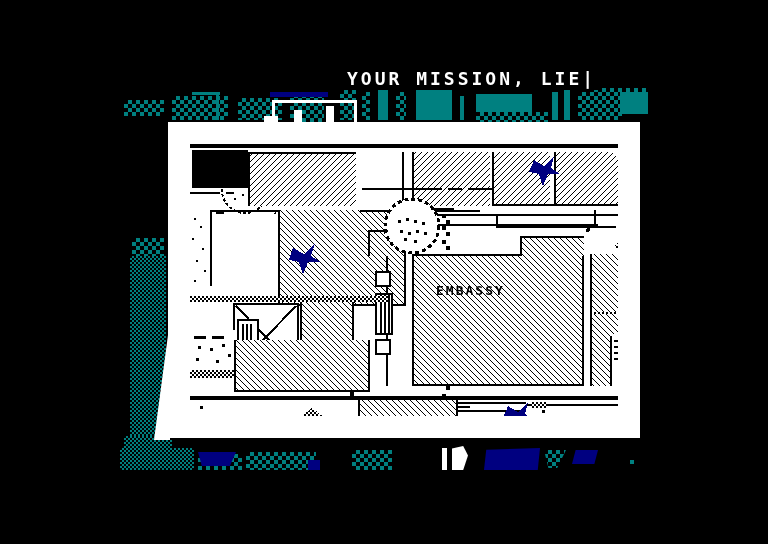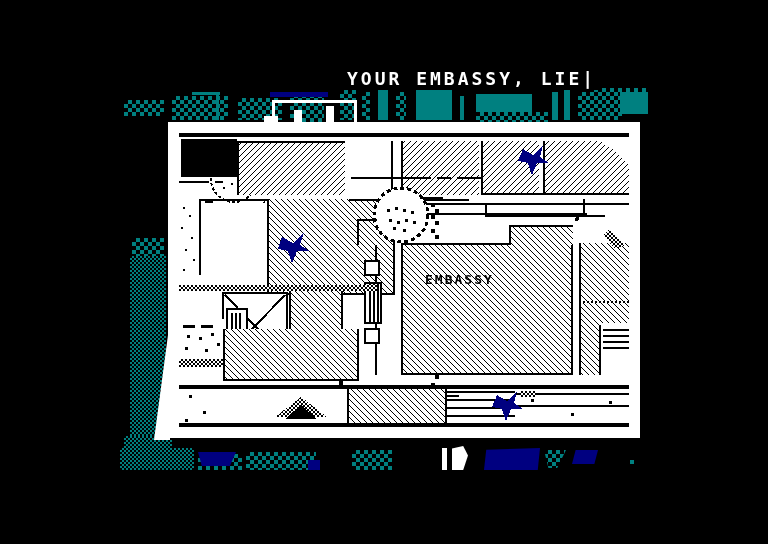--- a/index.html
+++ b/index.html
@@ -66,21 +66,21 @@
     background: #000;
     padding: 0 2px;
   }
 
   
   #map-window {
     position: absolute;
     left: 168px; top: 122px;
     width: 472px; height: 316px;
     background: #ffffff;
-    padding: 11px;
+    padding: 22px;
     box-sizing: border-box;
     z-index: 30;
     text-align: center;
   }
   #map-inner {
     position: relative;
     width: 100%; height: 100%;
     background: #ffffff;
     overflow: hidden;
   }
@@ -154,21 +154,21 @@
     <div class="solid-navy" style="left:452px; top:362px; width:26px; height:14px;
                 clip-path: polygon(14% 0, 100% 0, 86% 100%, 0 100%);"></div>
     <div class="solid-teal" style="left:510px; top:362px; width:4px; height:4px;"></div>
     <div class="solid-teal" style="left:510px; top:372px; width:4px; height:4px;"></div>
 
     <div class="solid-black" style="left:496px; top:40px; width:34px; height:330px;"></div>
     <div class="solid-white" style="left:502px; top:50px; width:3px; height:300px;"></div>
   </div>
 
   <div id="title-bar">
-    <div id="title-text">YOUR EMBASSY, LIE|</div>
+    <div id="title-text">YOUR MISSION, LIE|</div>
   </div>
 
   <div id="map-window">
     <div id="map-inner">
       <svg id="map-canvas" width="458" height="302" viewBox="0 0 458 302" shape-rendering="crispEdges">
         <defs>
 
           <pattern id="hatch45" width="6" height="6" patternUnits="userSpaceOnUse">
             <rect width="6" height="6" fill="#ffffff"></rect>
             <rect x="0" y="0" width="1" height="1" fill="#000000"></rect>

